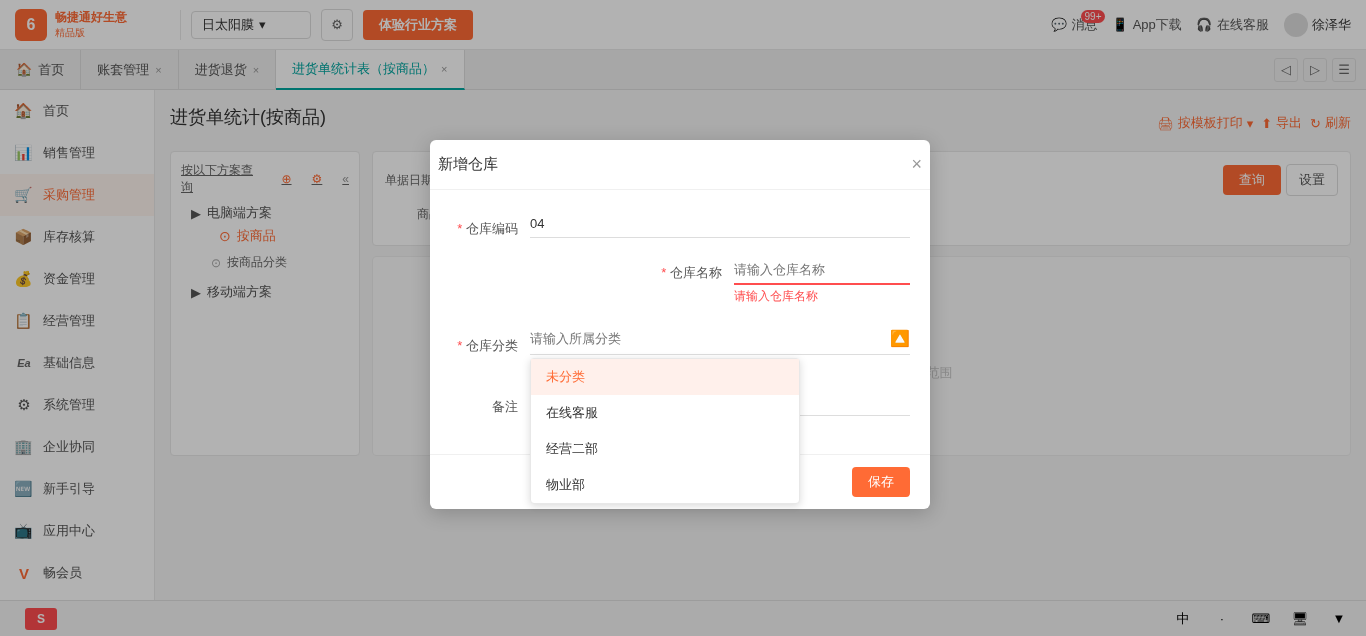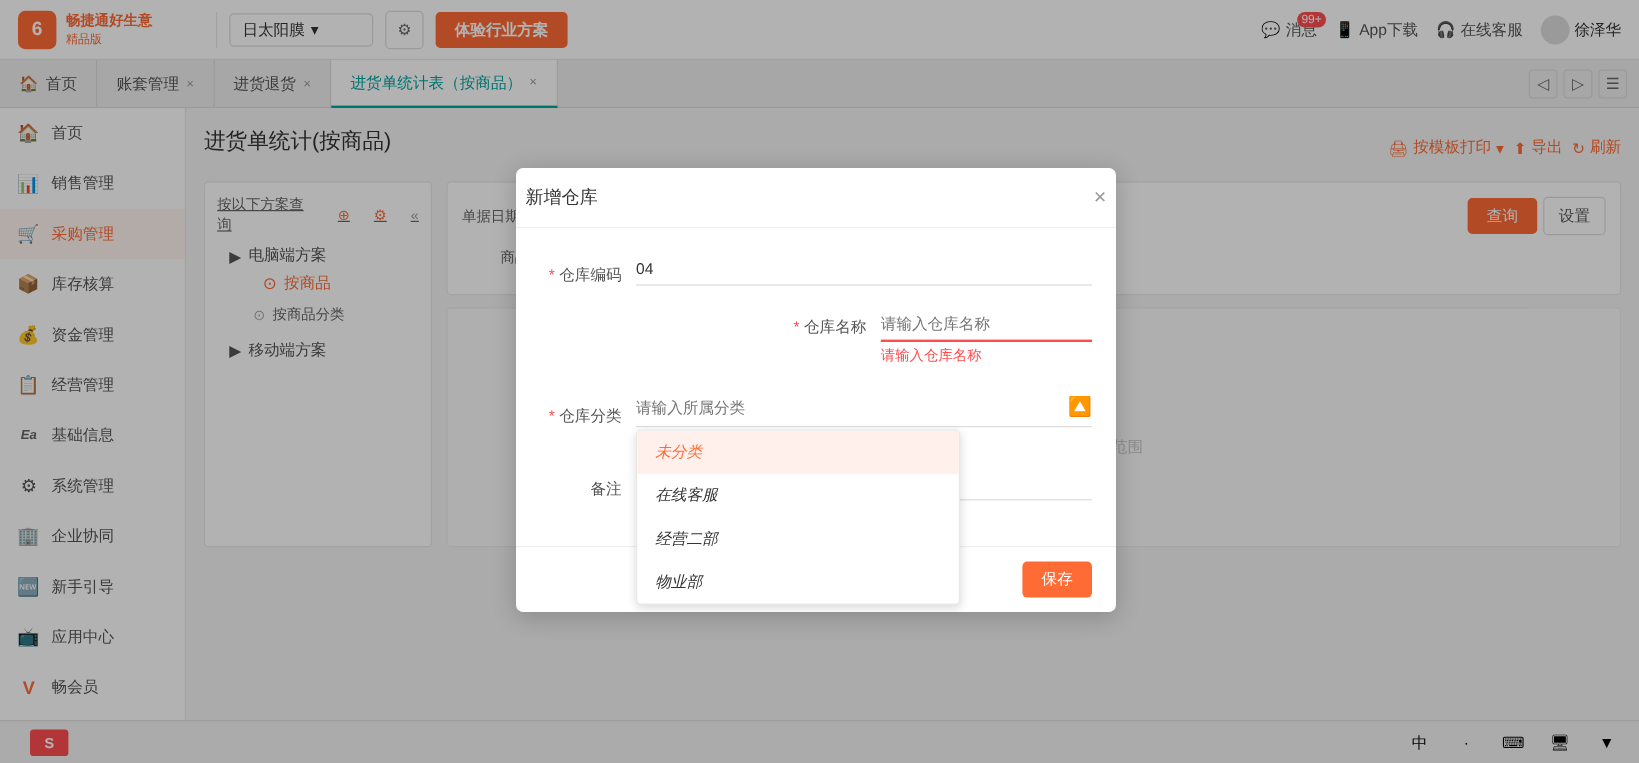--- a/index.html
+++ b/index.html
@@ -190,21 +190,21 @@
       position: absolute;
       top: 100%; left: 0;
       width: 270px;
       background: white;
       border: 1px solid #e8e8e8;
       border-radius: 4px;
       box-shadow: 0 2px 8px rgba(0,0,0,0.15);
       z-index: 300;
     }
     .dropdown-item {
-      padding: 9px 15px; font-size: 13px; color: #333; cursor: pointer; font-style: italic;
+      padding: 9px 15px; font-size: 13px; color: #333; cursor: pointer;
     }
     .dropdown-item.active { background: #fff0eb; color: #ff6b35; }
 
     .dialog-footer {
       display: flex; justify-content: flex-end; gap: 10px;
       padding: 12px 20px; border-top: 1px solid #f0f0f0;
     }
 
     
     .bottom-bar {

